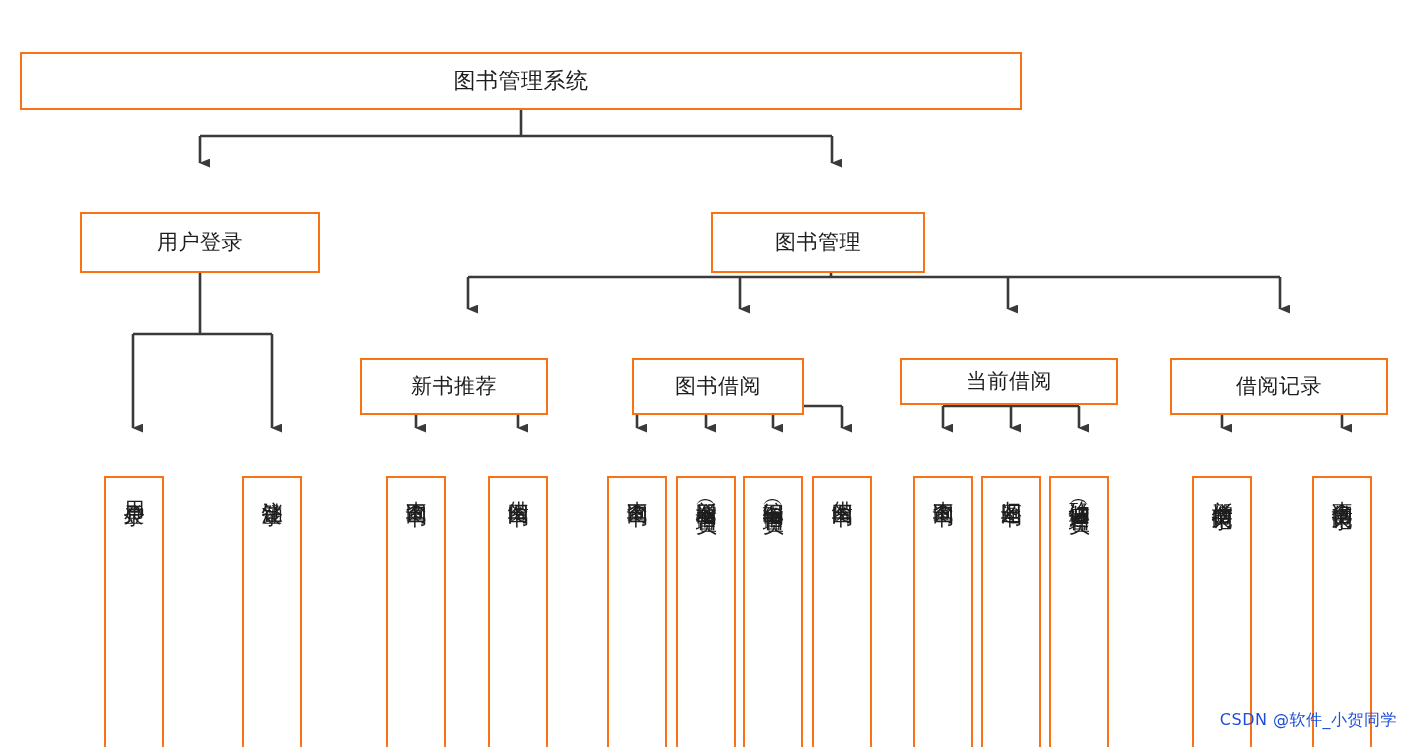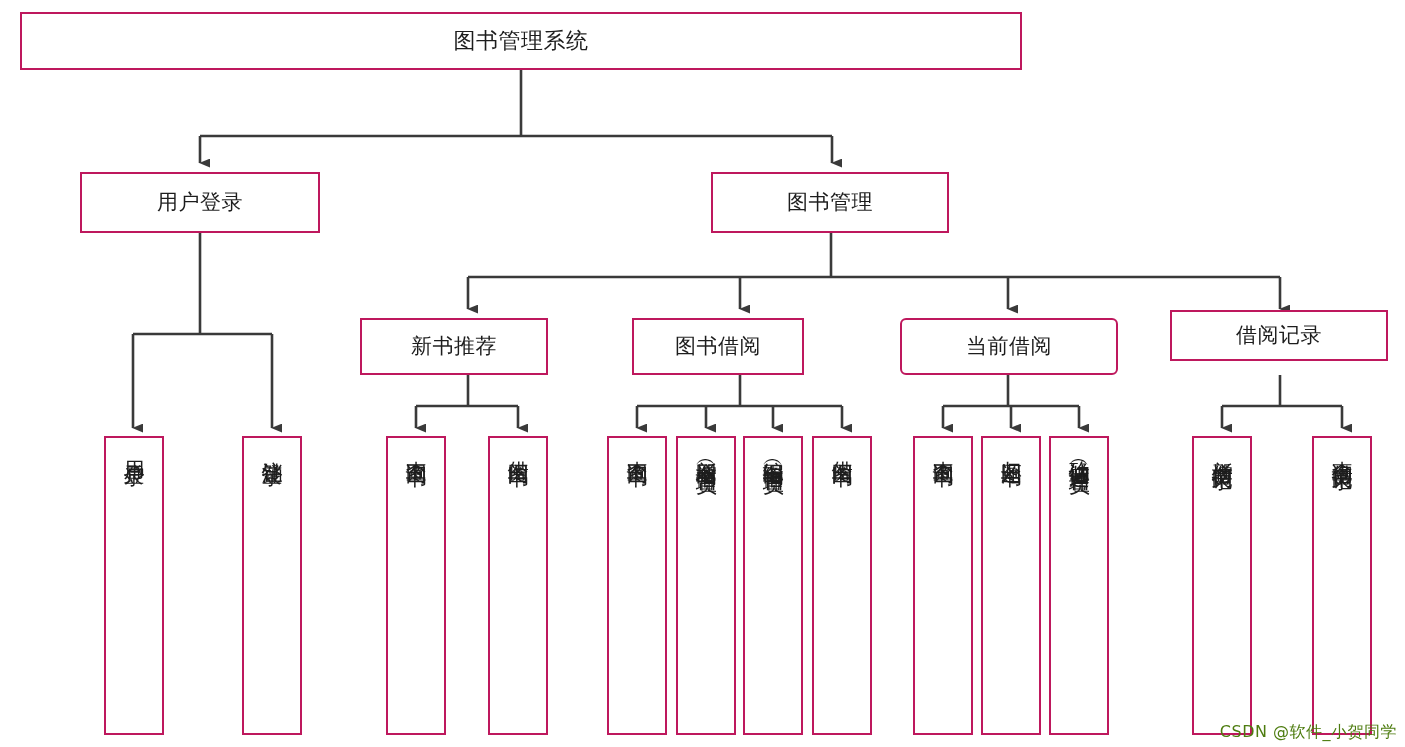--- a/index.html
+++ b/index.html
@@ -23,26 +23,27 @@
     left: 0;
     top: 0;
     width: 1405px;
     height: 747px;
     pointer-events: none;
   }
   .node {
     position: absolute;
     box-sizing: border-box;
     background: #ffffff;
-    border: 2px solid #be185d;
+    border: 2px solid #f97316;
     display: flex;
     align-items: center;
     justify-content: center;
     color: #1d1d1d;
     z-index: 2;
+    margin-top: 40px;
   }
   .node .lbl {
     display: block;
     text-align: center;
     line-height: 1.18;
     letter-spacing: 0.5px;
   }
   
   .node.horiz .lbl {
     font-size: 21px;
@@ -61,23 +62,23 @@
     writing-mode: vertical-rl;
     text-orientation: upright;
     font-size: 21px;
     line-height: 1.08;
     letter-spacing: 2px;
     white-space: nowrap;
   }
   #watermark {
     position: absolute;
     right: 8px;
-    bottom: 4px;
+    bottom: 16px;
     font-size: 16px;
-    color: #4d7c0f;
+    color: #1d4ed8;
     white-space: nowrap;
     z-index: 3;
     letter-spacing: 0.5px;
   }
 </style>
 </head>
 <body>
 
 <div id="canvas">
 
@@ -131,34 +132,34 @@
     </g>
   </svg>
 
   <div class="node horiz root" style="left:20px; top:12px; width:1002px; height:58px;">
     <span class="lbl">图书管理系统</span>
   </div>
 
   <div class="node horiz" style="left:80px; top:172px; width:240px; height:61px;">
     <span class="lbl">用户登录</span>
   </div>
-  <div class="node horiz" style="left:711px; top:172px; width:238px; height:61px;">
+  <div class="node horiz" style="left:711px; top:172px; width:214px; height:61px;">
     <span class="lbl">图书管理</span>
   </div>
 
   <div class="node horiz" style="left:360px; top:318px; width:188px; height:57px;">
     <span class="lbl">新书推荐</span>
   </div>
   <div class="node horiz" style="left:632px; top:318px; width:172px; height:57px;">
     <span class="lbl">图书借阅</span>
   </div>
-  <div class="node horiz" style="left:900px; top:318px; width:218px; height:57px;border-radius:6px;">
+  <div class="node horiz" style="left:900px; top:318px; width:218px; height:47px;">
     <span class="lbl">当前借阅</span>
   </div>
-  <div class="node horiz" style="left:1170px; top:310px; width:218px; height:51px;">
+  <div class="node horiz" style="left:1170px; top:318px; width:218px; height:57px;">
     <span class="lbl">借阅记录</span>
   </div>
 
   <div class="node vert" style="left:104px; top:436px; width:60px; height:299px;">
     <span class="lbl">用户登录</span>
   </div>
   <div class="node vert" style="left:242px; top:436px; width:60px; height:299px;">
     <span class="lbl">注销登录</span>
   </div>
 

